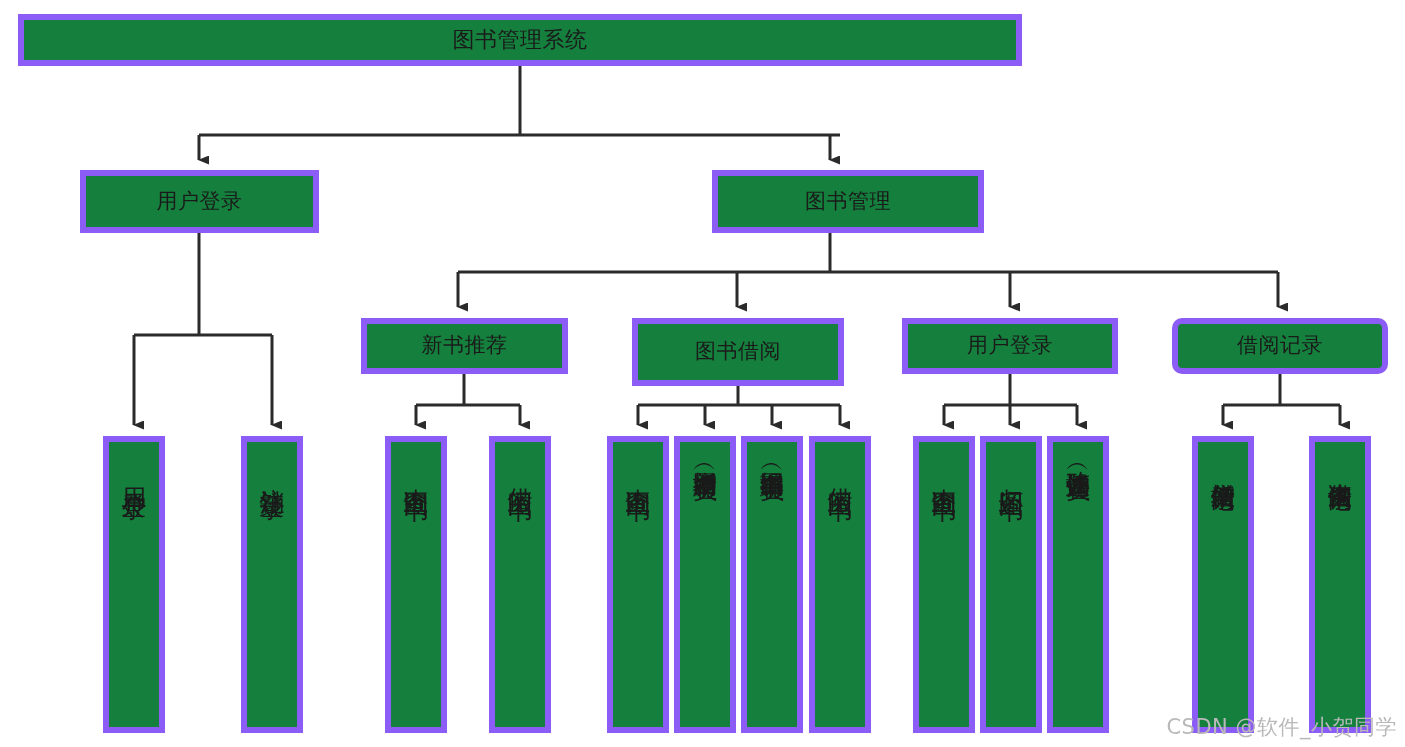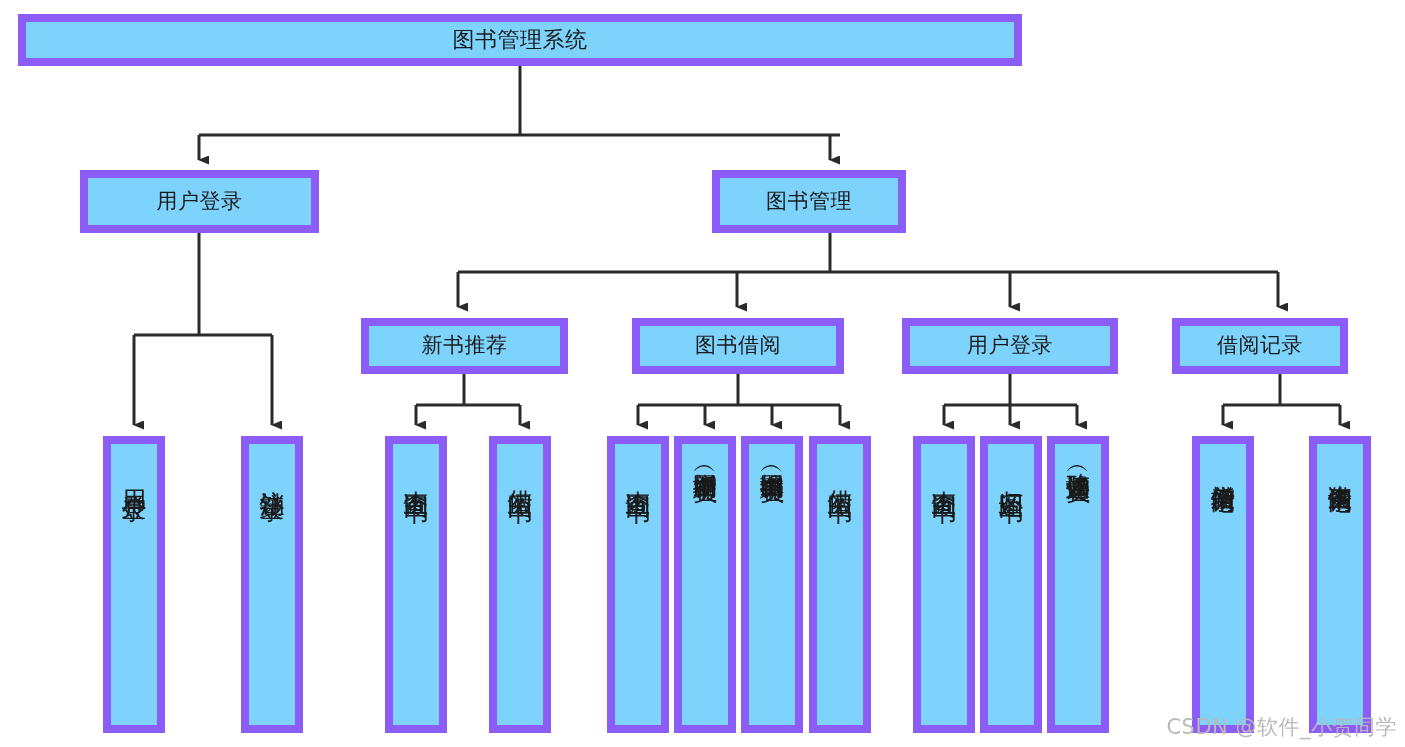--- a/index.html
+++ b/index.html
@@ -22,22 +22,22 @@
   svg.connectors {
     position: absolute;
     left: 0;
     top: 0;
     width: 1405px;
     height: 747px;
   }
   .node {
     position: absolute;
     box-sizing: border-box;
-    background: #7dd3fc;
-    border: 8px solid #8b5cf6;
+    background: #15803d;
+    border: 6px solid #8b5cf6;
     display: flex;
     align-items: center;
     justify-content: center;
     color: #1a1a1a;
     z-index: 2;
   }
   .node .label {
     display: block;
     text-align: center;
     line-height: 1.12;
@@ -134,37 +134,37 @@
   </svg>
 
   <div class="node root horizontal" style="left:18px; top:14px; width:1004px; height:52px;">
     <span class="label">图书管理系统</span>
   </div>
 
   <div class="node horizontal" style="left:80px; top:170px; width:239px; height:63px;">
     <span class="label">用户登录</span>
   </div>
 
-  <div class="node horizontal" style="left:712px; top:170px; width:194px; height:63px;">
+  <div class="node horizontal" style="left:712px; top:170px; width:272px; height:63px;">
     <span class="label">图书管理</span>
   </div>
 
   <div class="node horizontal" style="left:361px; top:318px; width:207px; height:56px;">
     <span class="label">新书推荐</span>
   </div>
 
-  <div class="node horizontal" style="left:632px; top:318px; width:212px; height:56px;">
+  <div class="node horizontal" style="left:632px; top:318px; width:212px; height:68px;">
     <span class="label">图书借阅</span>
   </div>
 
   <div class="node horizontal" style="left:902px; top:318px; width:216px; height:56px;">
     <span class="label">用户登录</span>
   </div>
 
-  <div class="node horizontal" style="left:1172px; top:318px; width:176px; height:56px;">
+  <div class="node horizontal" style="left:1172px; top:318px; width:216px; height:56px;border-radius:10px;">
     <span class="label">借阅记录</span>
   </div>
 
   <div class="node vertical" style="left:103px; top:436px; width:62px; height:297px;">
     <span class="label">用户登录</span>
   </div>
 
   <div class="node vertical" style="left:241px; top:436px; width:62px; height:297px;">
     <span class="label">注销登录</span>
   </div>

